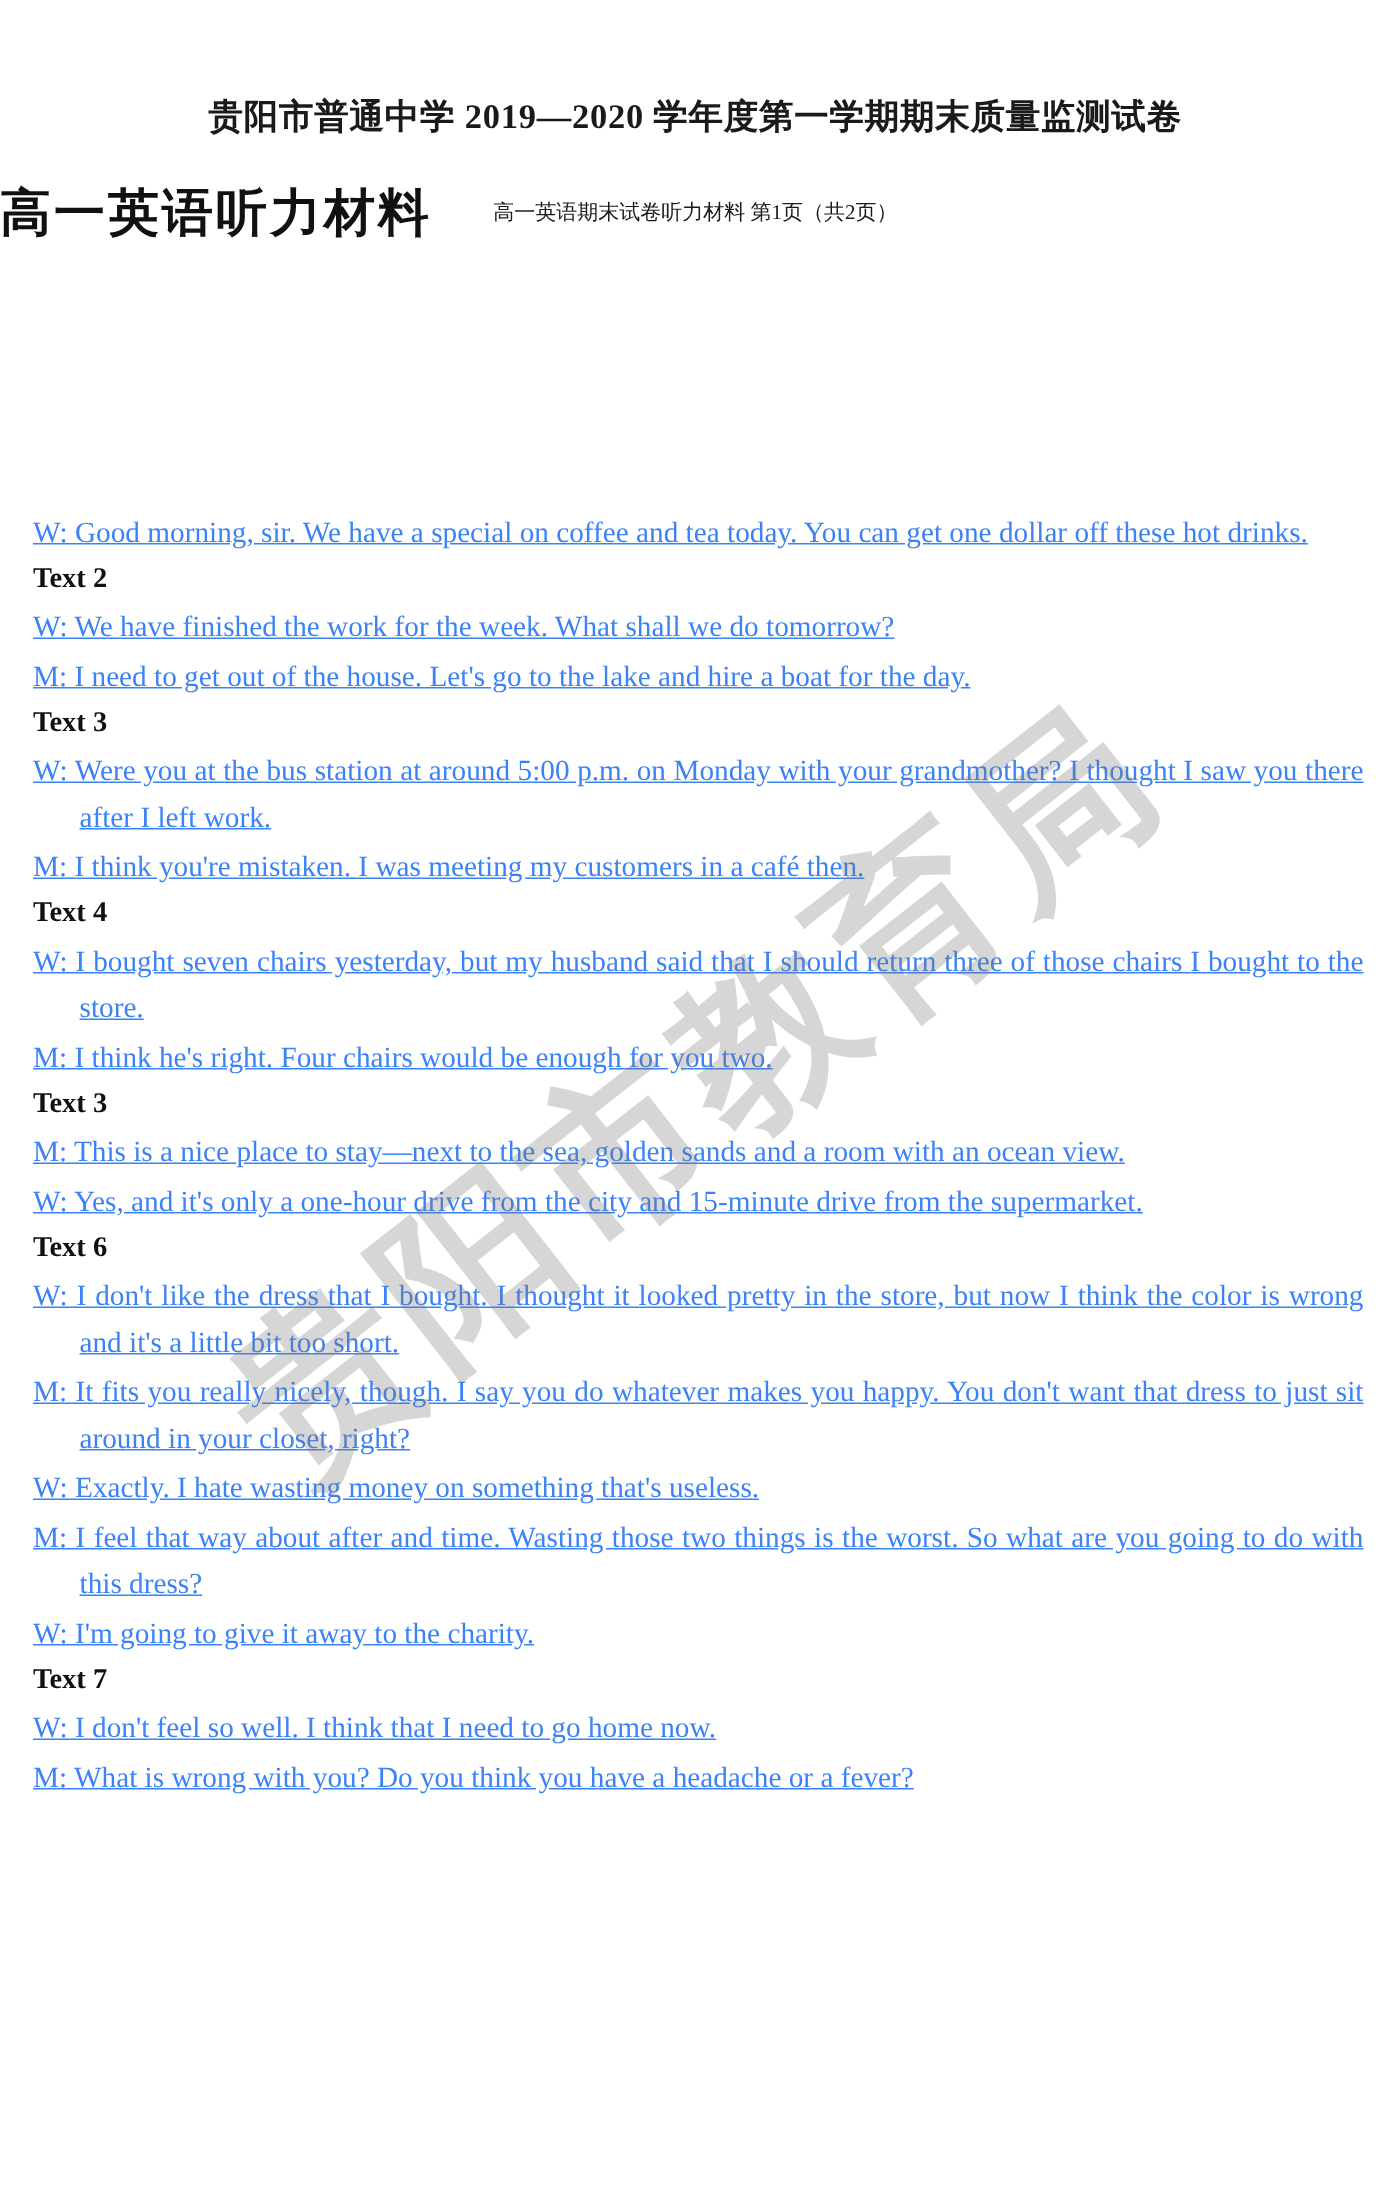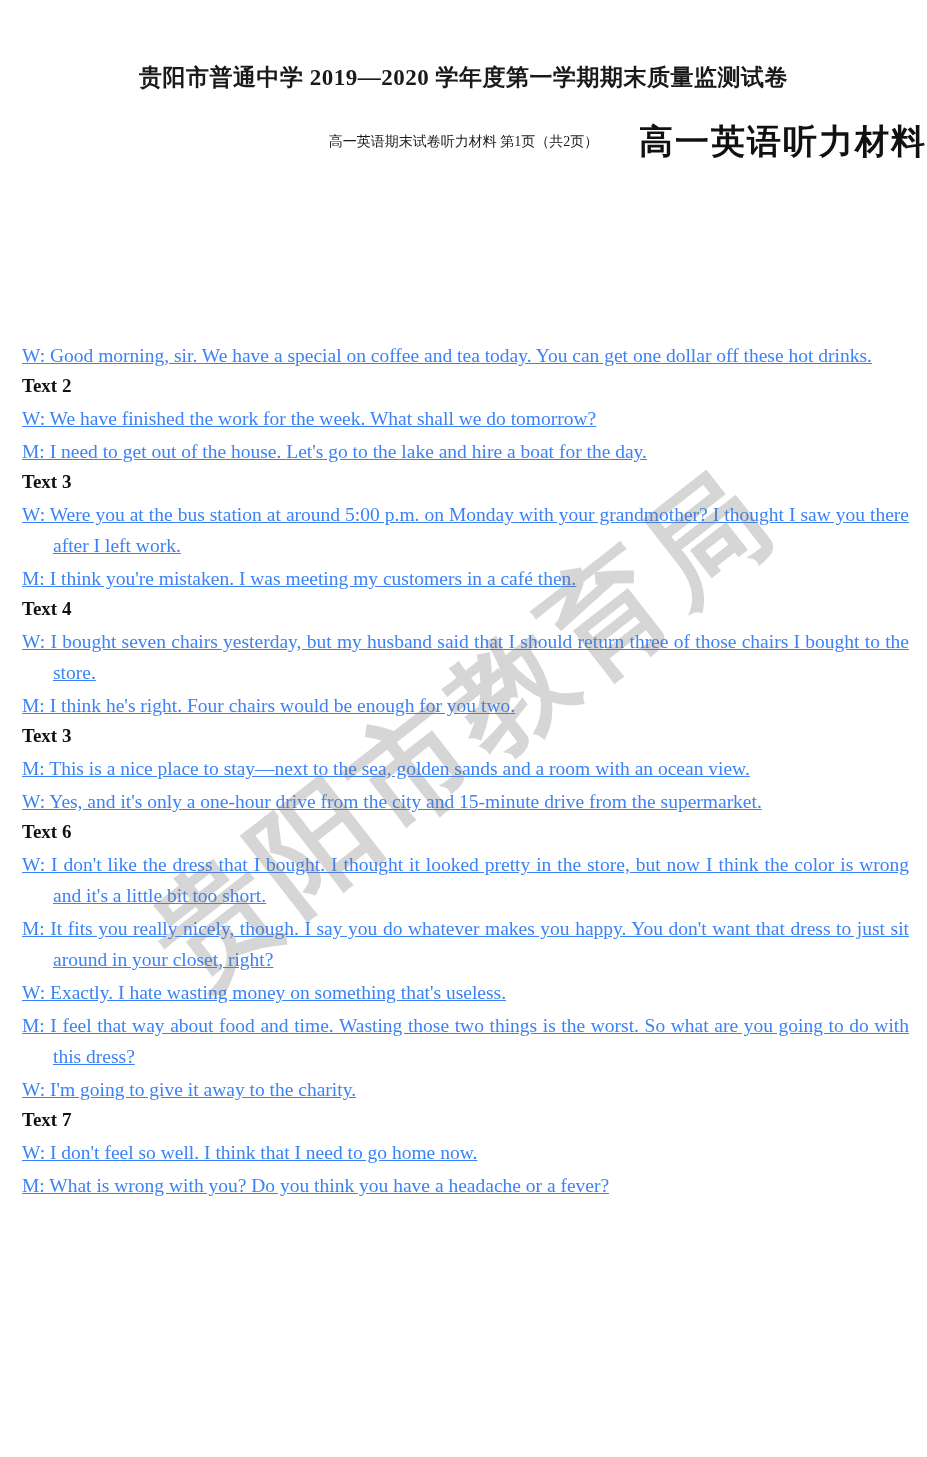--- a/index.html
+++ b/index.html
@@ -20,21 +20,21 @@
   .doc-header {
     text-align: center;
     font-family: "Liberation Serif", "DejaVu Serif", serif;
     font-weight: bold;
     font-size: 23px;
     letter-spacing: 0.5px;
     padding-top: 18px;
     color: #1a1a1a;
   }
   .doc-title {
-    text-align: right;
+    text-align: left;
     font-family: Liberation Serif, serif;
     font-weight: bold;
     font-size: 34px;
     letter-spacing: 2px;
     margin-top: 26px;
     color: #111111;
   }
   .body-area {
     position: absolute;
     top: 296px;
@@ -127,21 +127,21 @@
         <div class="text-label">Text 3</div>
         <p class="line">M: This is a nice place to stay—next to the sea, golden sands and a room with an ocean view.</p>
         <p class="line">W: Yes, and it's only a one-hour drive from the city and 15-minute drive from the supermarket.</p>
       </div>
 
       <div class="block">
         <div class="text-label">Text 6</div>
         <p class="line">W: I don't like the dress that I bought. I thought it looked pretty in the store, but now I think the color is wrong and it's a little bit too short.</p>
         <p class="line">M: It fits you really nicely, though. I say you do whatever makes you happy. You don't want that dress to just sit around in your closet, right?</p>
         <p class="line">W: Exactly. I hate wasting money on something that's useless.</p>
-        <p class="line">M: I feel that way about food and time. Wasting those two things is the worst. So what are you going to do with this dress?</p>
+        <p class="line">M: I feel that way about after and time. Wasting those two things is the worst. So what are you going to do with this dress?</p>
         <p class="line">W: I'm going to give it away to the charity.</p>
       </div>
 
       <div class="block">
         <div class="text-label">Text 7</div>
         <p class="line">W: I don't feel so well. I think that I need to go home now.</p>
         <p class="line">M: What is wrong with you? Do you think you have a headache or a fever?</p>
       </div>
 
     </div>

